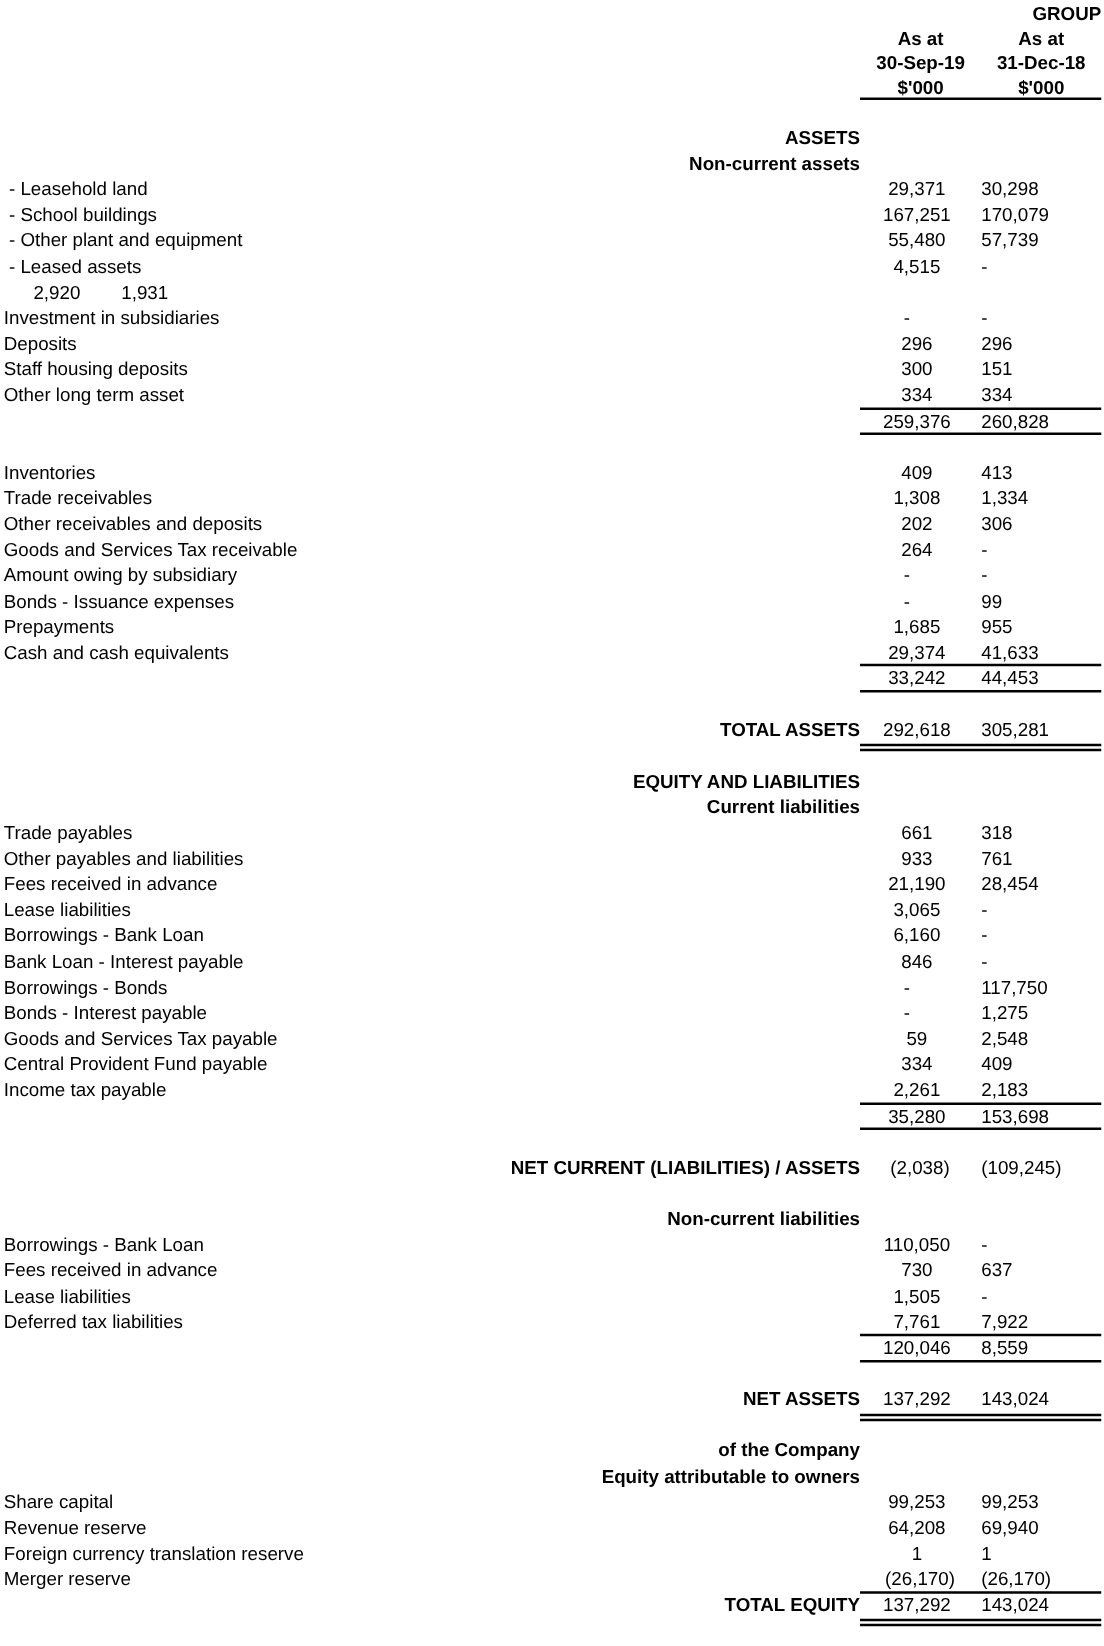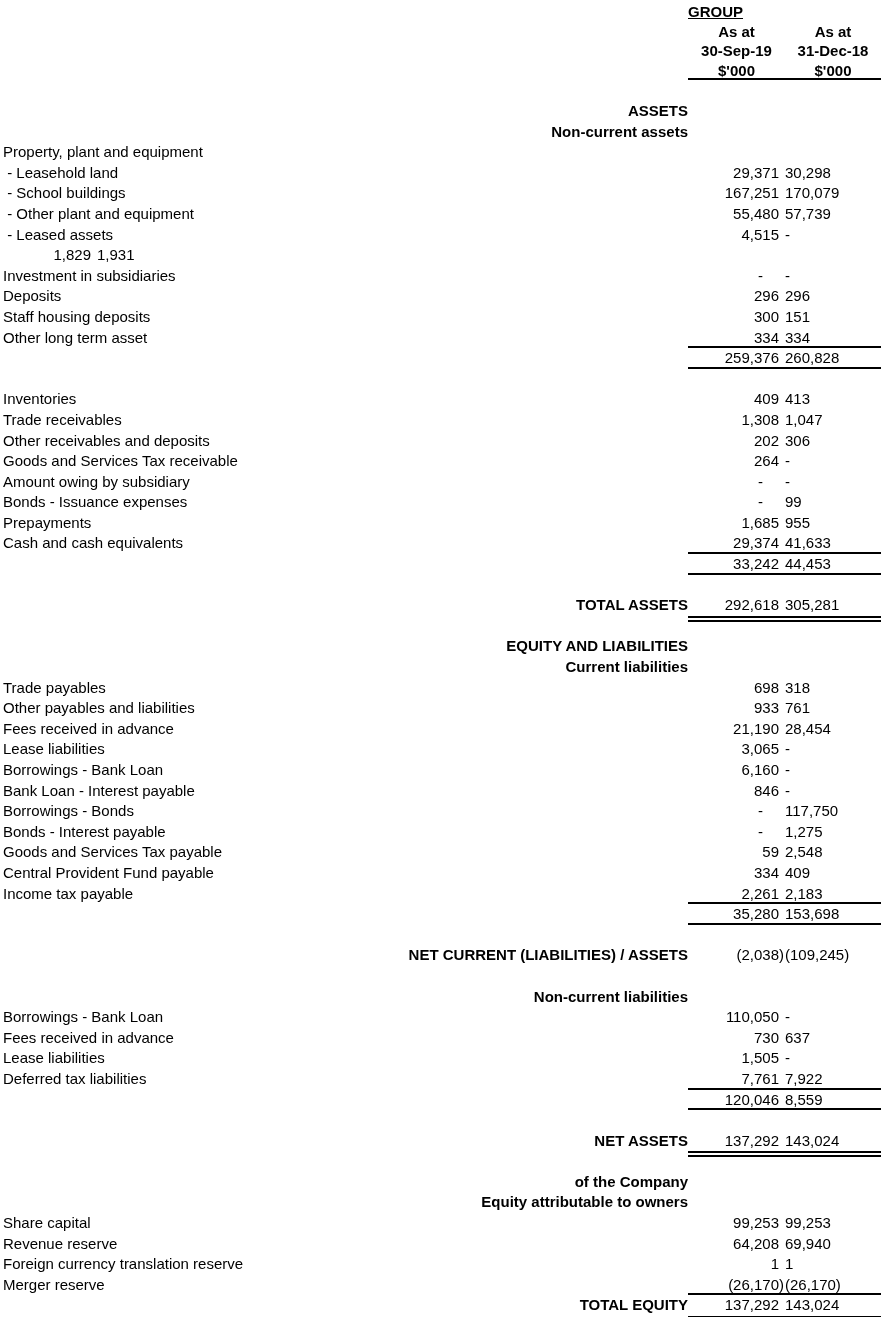--- a/index.html
+++ b/index.html
@@ -11,26 +11,26 @@
   
   .header{padding-top:2px;}
   .hrow{display:flex;height:19.5px;line-height:19.5px;font-weight:bold;}
   
   .body{margin-top:21px;}
   .row{display:flex;height:20.6px;line-height:20.6px;}
   .row.spacer{height:20.6px;}
   .label{flex:1 1 auto;padding-left:3px;white-space:pre;overflow:hidden;}
   .bold .label{font-weight:bold;text-align:right;}
   .vals{width:193px;flex:0 0 193px;margin-right:2px;display:flex;position:relative;}
-  .c1{width:97px;flex:0 0 97px;text-align:right;padding-right:6px;box-sizing:border-box;}
+  .c1{width:97px;flex:0 0 97px;text-align:center;padding-right:6px;box-sizing:border-box;}
   .c2{width:96px;flex:0 0 96px;padding-right:5px;box-sizing:border-box;}
   .c1.dash,.c2.dash{padding-right:22px;}
   .c1.neg,.c2.neg{padding-right:1px;}
   
-  .hspan{width:100%;text-align:left;text-decoration:underline;}
+  .hspan{width:100%;text-align:right;}
   .hc1{width:97px;flex:0 0 97px;text-align:center;}
   .hc2{width:96px;flex:0 0 96px;text-align:center;}
   
   .rule-s .vals::after{
     content:"";position:absolute;left:0;right:0;top:100%;margin-top:-2px;
     border-top:2px solid #000;
   }
   .rule-d .vals::after{
     content:"";position:absolute;left:0;right:0;top:100%;height:6px;
     box-sizing:border-box;border-top:2px solid #000;border-bottom:2px solid #000;
@@ -80,27 +80,20 @@
         </div>
       </div>
       <div class="row bold">
         <div class="label">Non-current assets</div>
         <div class="vals">
           <div class="c1"></div>
           <div class="c2"></div>
         </div>
       </div>
       <div class="row">
-        <div class="label">Property, plant and equipment</div>
-        <div class="vals">
-          <div class="c1"></div>
-          <div class="c2"></div>
-        </div>
-      </div>
-      <div class="row">
         <div class="label"> - Leasehold land</div>
         <div class="vals">
           <div class="c1">29,371</div>
           <div class="c2">30,298</div>
         </div>
       </div>
       <div class="row">
         <div class="label"> - School buildings</div>
         <div class="vals">
           <div class="c1">167,251</div>
@@ -116,21 +109,21 @@
       </div>
       <div class="row">
         <div class="label"> - Leased assets</div>
         <div class="vals">
           <div class="c1">4,515</div>
           <div class="c2 dash">-</div>
         </div>
       </div>
       <div class="row">
         <div class="vals">
-          <div class="c1">1,829</div>
+          <div class="c1">2,920</div>
           <div class="c2">1,931</div>
         </div>
       </div>
       <div class="row">
         <div class="label">Investment in subsidiaries</div>
         <div class="vals">
           <div class="c1 dash">-</div>
           <div class="c2 dash">-</div>
         </div>
       </div>
@@ -172,21 +165,21 @@
         <div class="label">Inventories</div>
         <div class="vals">
           <div class="c1">409</div>
           <div class="c2">413</div>
         </div>
       </div>
       <div class="row">
         <div class="label">Trade receivables</div>
         <div class="vals">
           <div class="c1">1,308</div>
-          <div class="c2">1,047</div>
+          <div class="c2">1,334</div>
         </div>
       </div>
       <div class="row">
         <div class="label">Other receivables and deposits</div>
         <div class="vals">
           <div class="c1">202</div>
           <div class="c2">306</div>
         </div>
       </div>
       <div class="row">
@@ -250,21 +243,21 @@
       <div class="row bold">
         <div class="label">Current liabilities</div>
         <div class="vals">
           <div class="c1"></div>
           <div class="c2"></div>
         </div>
       </div>
       <div class="row">
         <div class="label">Trade payables</div>
         <div class="vals">
-          <div class="c1">698</div>
+          <div class="c1">661</div>
           <div class="c2">318</div>
         </div>
       </div>
       <div class="row">
         <div class="label">Other payables and liabilities</div>
         <div class="vals">
           <div class="c1">933</div>
           <div class="c2">761</div>
         </div>
       </div>

